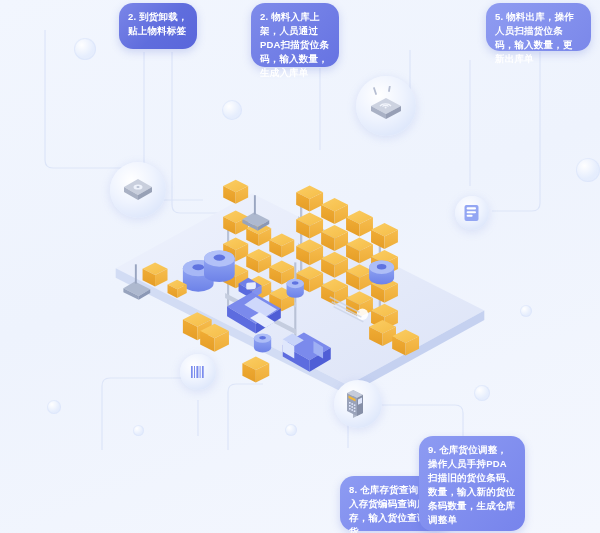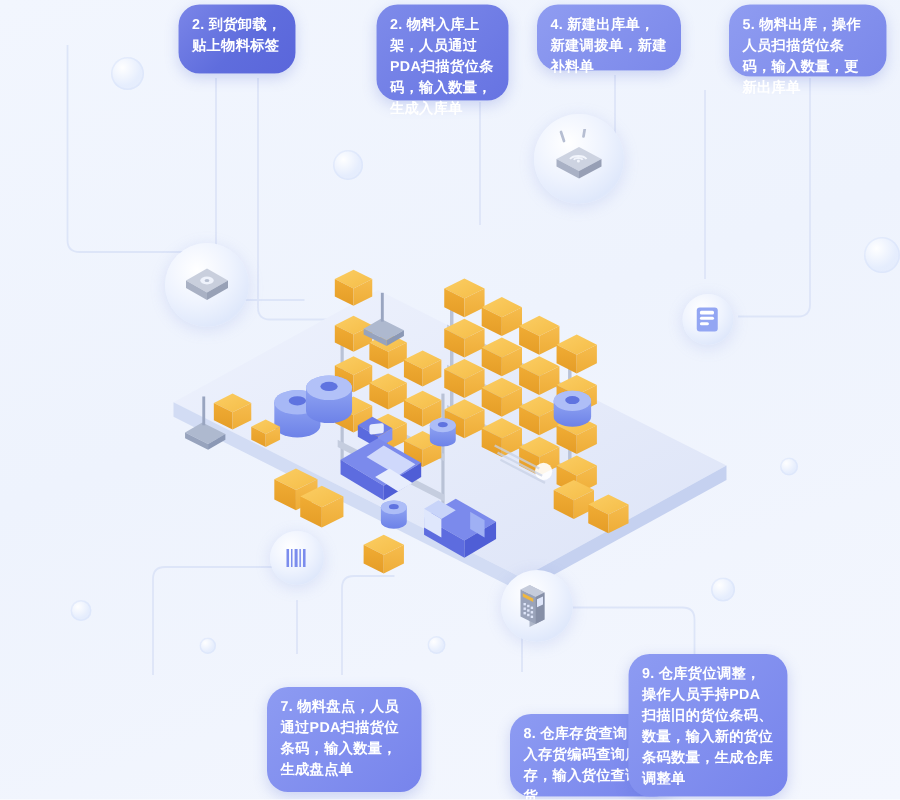--- a/index.html
+++ b/index.html
@@ -480,32 +480,26 @@
 
 
   <div class="card c-deep" style="left:119px;top:3px;width:78px;height:46px;">
     <span>2. 到货卸载，贴上物料标签</span>
   </div>
 
   <div class="card c-mid" style="left:251px;top:3px;width:88px;height:64px;">
     <span>2. 物料入库上架，人员通过PDA扫描货位条码，输入数量，生成入库单</span>
   </div>
 
-  <div class="card c-light" style="left:358px;top:3px;width:96px;height:44px;">
-    <span>4. 新建出库单，新建调拨单，新建补料单</span>
-  </div>
 
   <div class="card c-light" style="left:486px;top:3px;width:105px;height:48px;">
     <span>5. 物料出库，操作人员扫描货位条码，输入数量，更新出库单</span>
   </div>
 
 
-  <div class="card c-soft" style="left:178px;top:458px;width:103px;height:70px;">
-    <span>7. 物料盘点，人员通过PDA扫描货位条码，输入数量，生成盘点单</span>
-  </div>
 
   <div class="card c-soft" style="left:296px;top:476px;width:110px;height:55px;margin-left:44px;">
     <span>8. 仓库存货查询，输入存货编码查询库存，输入货位查询存货</span>
   </div>
 
   <div class="card c-soft" style="left:419px;top:436px;width:106px;height:95px;">
     <span>9. 仓库货位调整，操作人员手持PDA扫描旧的货位条码、数量，输入新的货位条码数量，生成仓库调整单</span>
   </div>
 
 </div>

